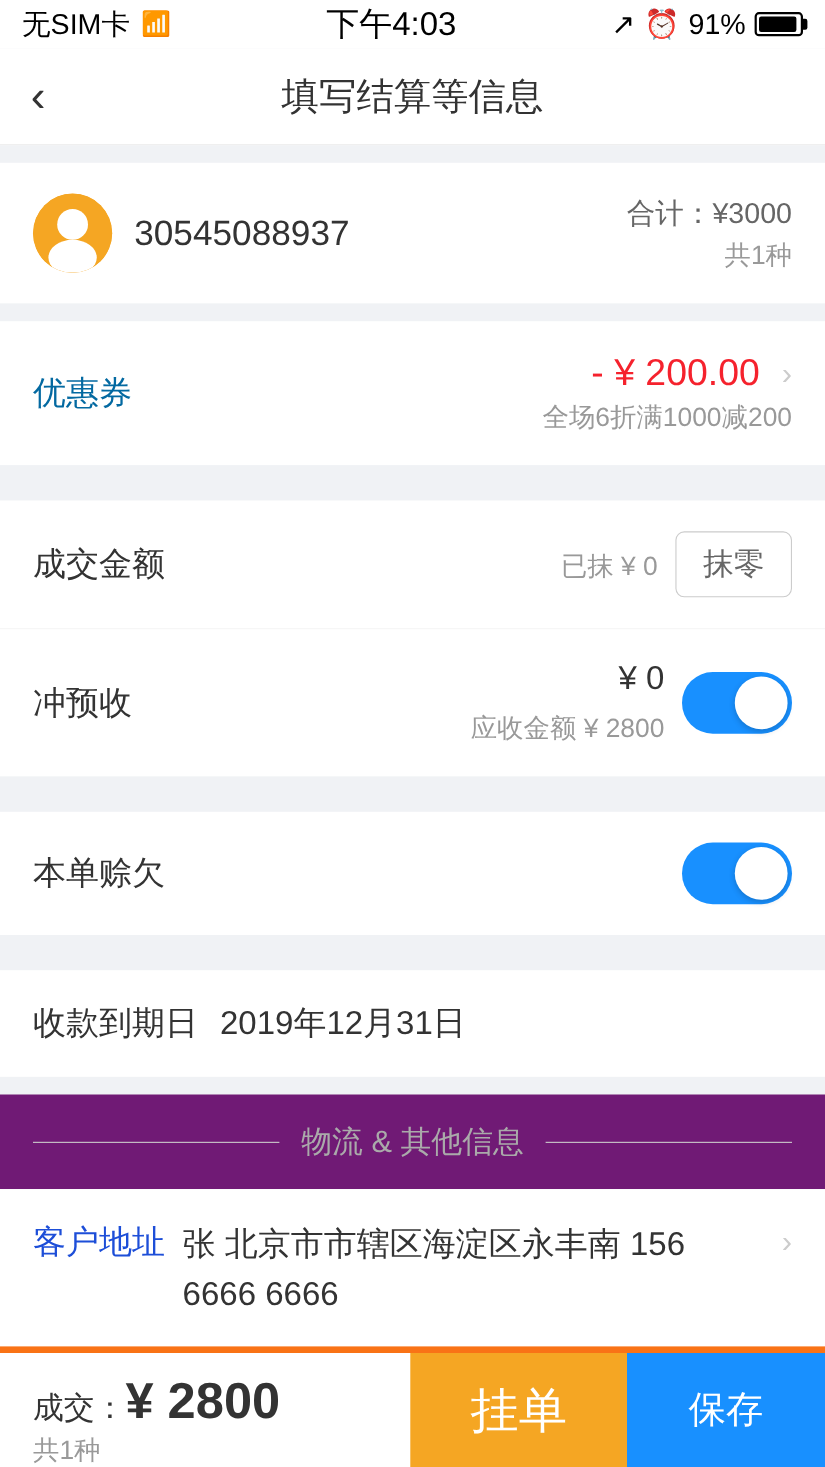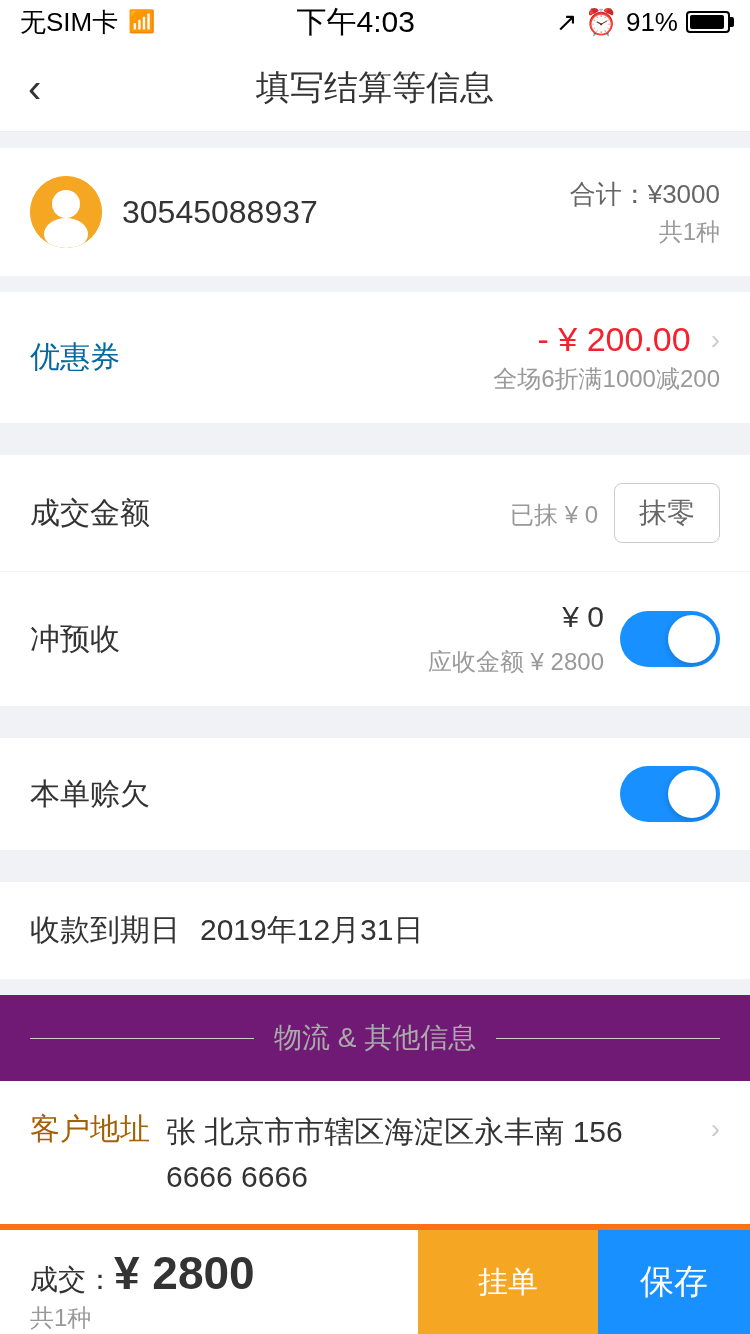--- a/index.html
+++ b/index.html
@@ -216,21 +216,21 @@
     .address-section {
       background: #fff;
       margin-top: 0;
     }
     .address-row {
       padding: 28px 30px;
       display: flex;
       align-items: flex-start;
       justify-content: space-between;
     }
-    .address-label { font-size: 30px; color: #a16207; min-width: 90px; }
+    .address-label { font-size: 30px; color: #1d4ed8; min-width: 90px; }
     .address-content { font-size: 30px; color: #333; flex: 1; margin: 0 16px; line-height: 1.5; }
     .address-chevron { font-size: 28px; color: #ccc; margin-top: 4px; }
 
     
     .bottom-space { height: 120px; background: #f0f2f5; }
 
     
     .footer-bar {
       position: fixed;
       bottom: 0;
@@ -242,33 +242,33 @@
       border-top: 6px solid #f97316;
     }
     .footer-info {
       padding: 0 30px;
       flex: 1;
     }
     .footer-amount { font-size: 46px; font-weight: 600; color: #333; }
     .footer-count { font-size: 24px; color: #999; margin-top: 2px; }
     .footer-buttons { display: flex; height: 100%; }
     .btn-pending {
-      width: 180px;
+      width: 197px;
       height: 100%;
       background: #f5a623;
       color: #fff;
-      font-size: 30px;
+      font-size: 44px;
       border: none;
       cursor: pointer;
       display: flex;
       align-items: center;
       justify-content: center;
     }
     .btn-save {
-      width: 152px;
+      width: 180px;
       height: 100%;
       background: #1890ff;
       color: #fff;
       font-size: 34px;
       border: none;
       cursor: pointer;
       display: flex;
       align-items: center;
       justify-content: center;
     }

